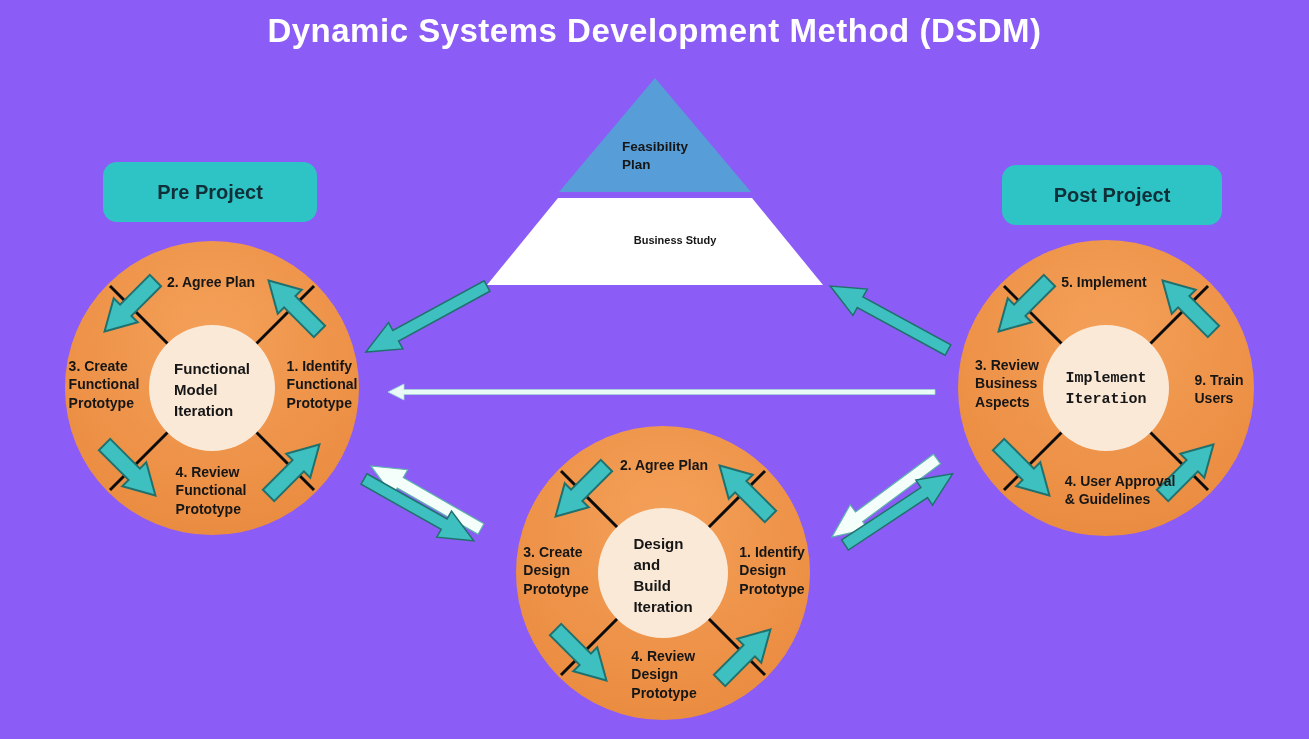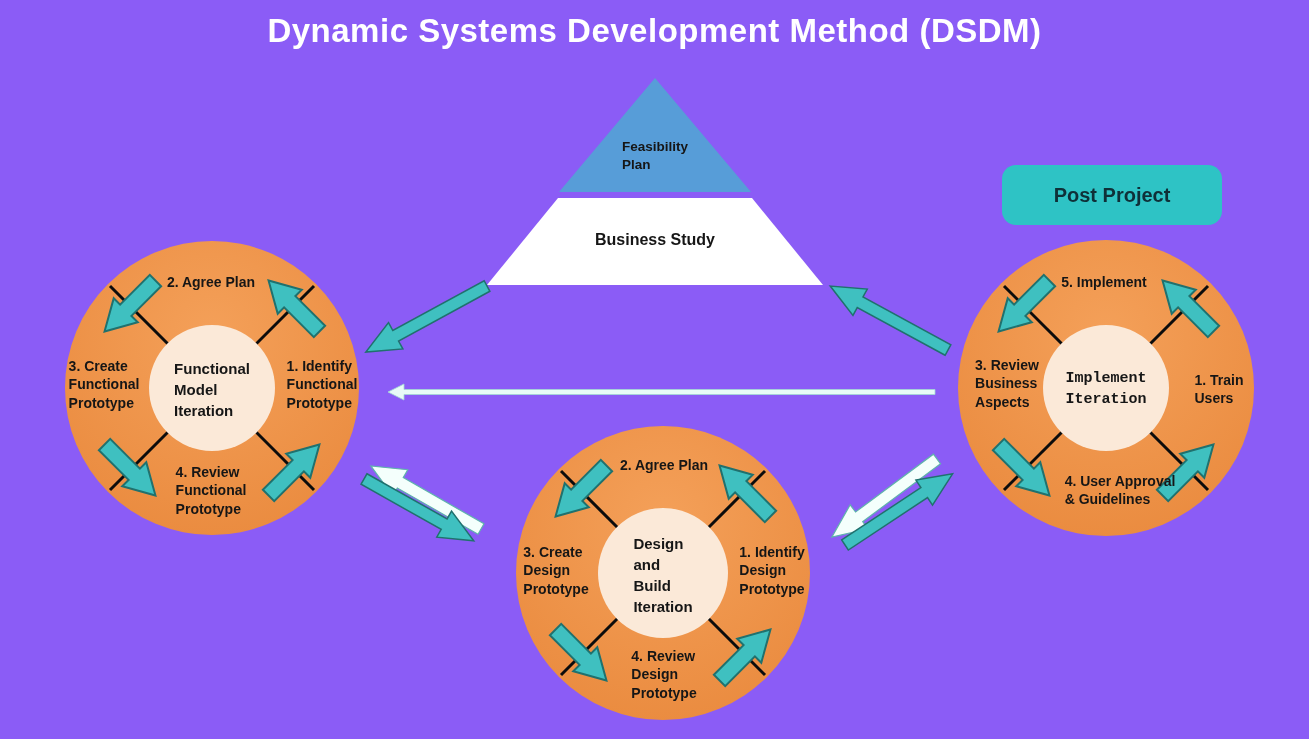--- a/index.html
+++ b/index.html
@@ -12,21 +12,21 @@
     text-align:center;color:#ffffff;font-size:33px;font-weight:bold;letter-spacing:0.5px;
   }
   svg.layer{position:absolute;left:0;top:0;}
   .lbl{
     position:absolute;transform:translate(-50%,-50%);
     color:#161616;font-weight:bold;text-align:left;white-space:pre-line;
     font-size:14px;line-height:1.32;
   }
   .lbl.center-lbl{font-size:15px;line-height:1.4;}
   .lbl.pyr{font-size:13.5px;}
-  .lbl.pyr-bottom{font-size:16px;}
+  .lbl.pyr-bottom{font-size:11px;margin-left:20px;}
   .pill{
     position:absolute;background:#2ec3c5;border-radius:14px;
     display:flex;align-items:center;justify-content:center;
     font-weight:bold;font-size:20px;color:#0f3038;
   }
 </style>
 </head>
 <body>
 
 <div class="stage">
@@ -94,20 +94,21 @@
 
     <polygon transform="translate(487,286) rotate(151.4)" points="0,-6 104,-6 104,-15 138,0 104,15 104,6 0,6" fill="#3fc0c0" stroke="#20716e" stroke-width="1.5"></polygon>
     <polygon transform="translate(948,350) rotate(-151.5)" points="0,-6 100,-6 100,-15 134,0 100,15 100,6 0,6" fill="#3fc0c0" stroke="#20716e" stroke-width="1.5"></polygon>
     <polygon transform="translate(935,392) rotate(180)" points="0,-2.5 531,-2.5 531,-8 547,0 531,8 531,2.5 0,2.5" fill="#e8fbf7" stroke="#9fd9d2" stroke-width="0.8"></polygon>
     <polygon transform="translate(481,529) rotate(-150.2)" points="0,-6 93,-6 93,-15 127,0 93,15 93,6 0,6" fill="#f4fffc" stroke="#5fb3ad" stroke-width="1.2"></polygon>
     <polygon transform="translate(364,479) rotate(29.4)" points="0,-6 92,-6 92,-15 126,0 92,15 92,6 0,6" fill="#3fc0c0" stroke="#20716e" stroke-width="1.5"></polygon>
     <polygon transform="translate(937,459) rotate(143.4)" points="0,-6 97,-6 97,-15 131,0 97,15 97,6 0,6" fill="#f4fffc" stroke="#5fb3ad" stroke-width="1.2"></polygon>
     <polygon transform="translate(845,545) rotate(-33.5)" points="0,-6 95,-6 95,-15 129,0 95,15 95,6 0,6" fill="#3fc0c0" stroke="#20716e" stroke-width="1.5"></polygon>
   </svg>
 
+  <div class="pill" style="left:103px;top:162px;width:214px;height:60px;">Pre Project</div>
   <div class="pill" style="left:1002px;top:165px;width:220px;height:60px;">Post Project</div>
 
   <div class="lbl pyr" style="left:655px;top:156px;">Feasibility
 Plan</div>
   <div class="lbl pyr-bottom" style="left:655px;top:240px;">Business Study</div>
 
   <div class="lbl" style="left:211px;top:282px;">2. Agree Plan</div>
   <div class="lbl" style="left:322px;top:385px;">1. Identify
 Functional
 Prototype</div>
@@ -130,21 +131,21 @@
 Prototype</div>
   <div class="lbl" style="left:664px;top:675px;">4. Review
 Design
 Prototype</div>
   <div class="lbl center-lbl" style="left:663px;top:575px;">Design
 and
 Build
 Iteration</div>
 
   <div class="lbl" style="left:1104px;top:282px;">5. Implement</div>
-  <div class="lbl" style="left:1219px;top:389px;">1. Train
+  <div class="lbl" style="left:1219px;top:389px;">9. Train
 Users</div>
   <div class="lbl" style="left:1007px;top:384px;">3. Review
 Business
 Aspects</div>
   <div class="lbl" style="left:1104px;top:490px;margin-left:16px;">4. User Approval
 &amp; Guidelines</div>
   <div class="lbl center-lbl" style="left:1106px;top:389px;font-family:Liberation Mono, monospace;">Implement
 Iteration</div>
 
 </div>

